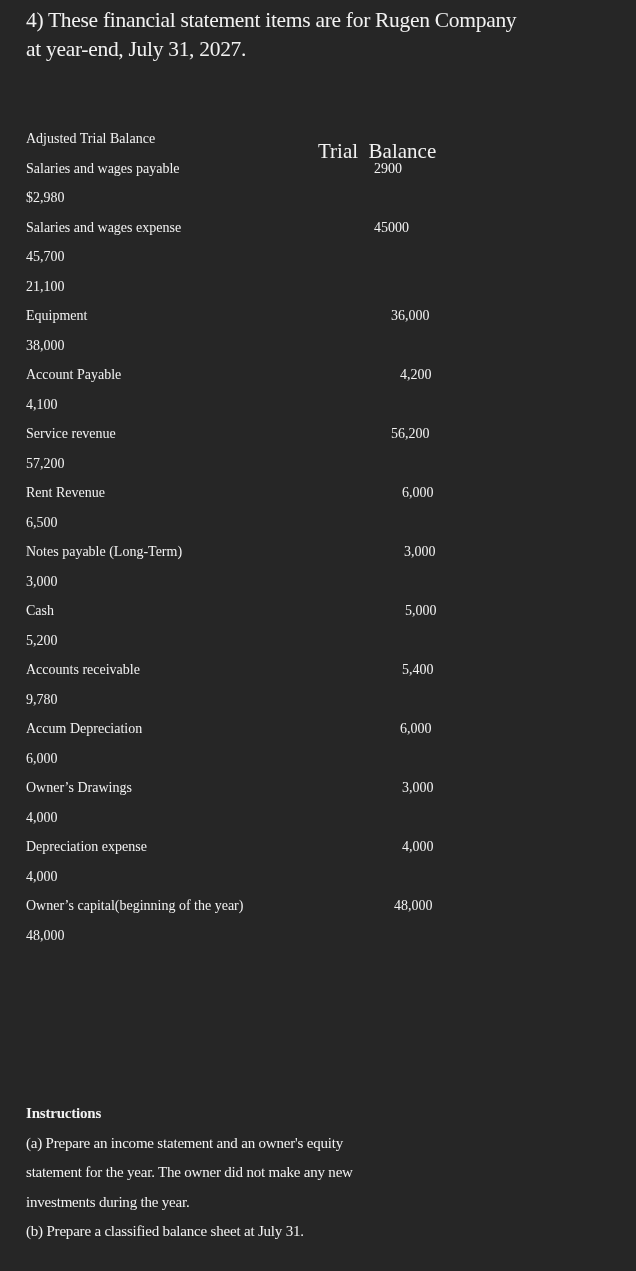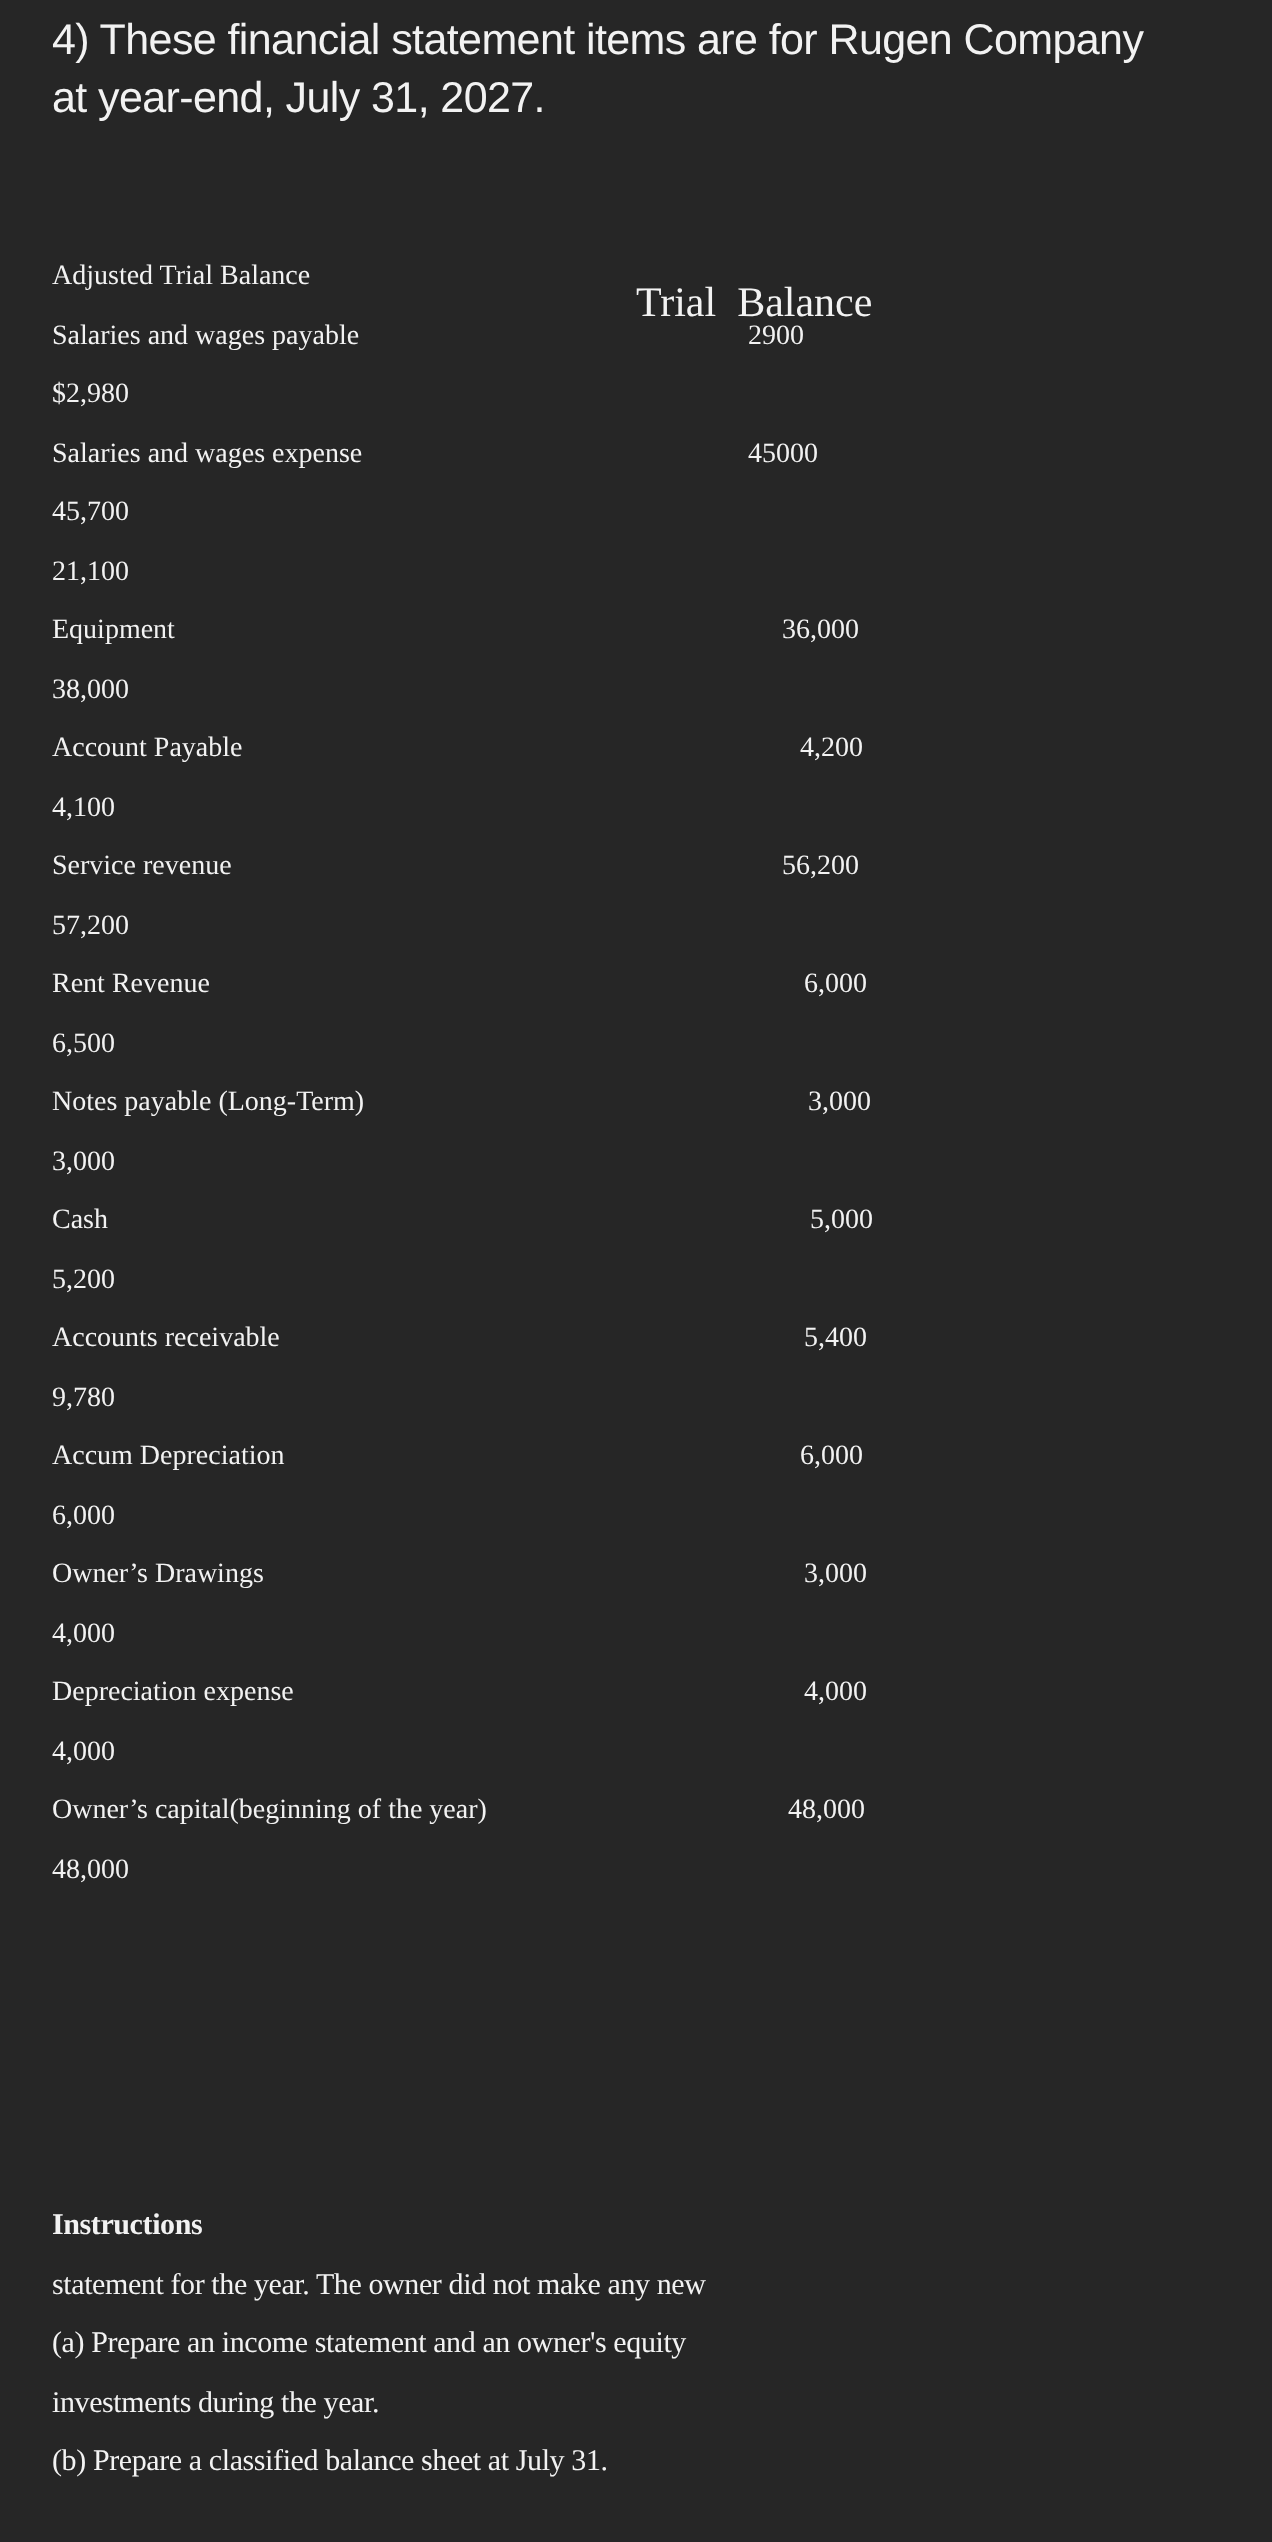--- a/index.html
+++ b/index.html
@@ -13,21 +13,21 @@
       overflow: hidden;
       position: relative;
       color: #f2f2f2;
       font-family: "Liberation Serif", "DejaVu Serif", serif;
     }
     .intro {
       position: absolute;
       left: 26px;
       top: 6px;
       width: 600px;
-      font-family: Liberation Sans, sans-serif;
+      font-family: Liberation Serif, serif;
       font-size: 21.5px;
       line-height: 29px;
       letter-spacing: -0.3px;
     }
     .tb-header {
       position: absolute;
       left: 318px;
       top: 96px;
       font-size: 21px;
       line-height: 26px;
@@ -180,17 +180,17 @@
     <span class="acct-name">Owner’s capital(beginning of the year)</span>
     <span class="tb-val" style="left:368px">48,000</span>
   </div>
   <div class="line">
     <span class="adj-val">48,000</span>
   </div>
 </div>
 
 <div class="instructions">
   <div class="title">Instructions</div>
+  <div>(a) Prepare an income statement and an owner's equity</div>
   <div>statement for the year. The owner did not make any new</div>
-  <div>(a) Prepare an income statement and an owner's equity</div>
   <div>investments during the year.</div>
   <div>(b) Prepare a classified balance sheet at July 31.</div>
 </div>
 
 </body></html>

